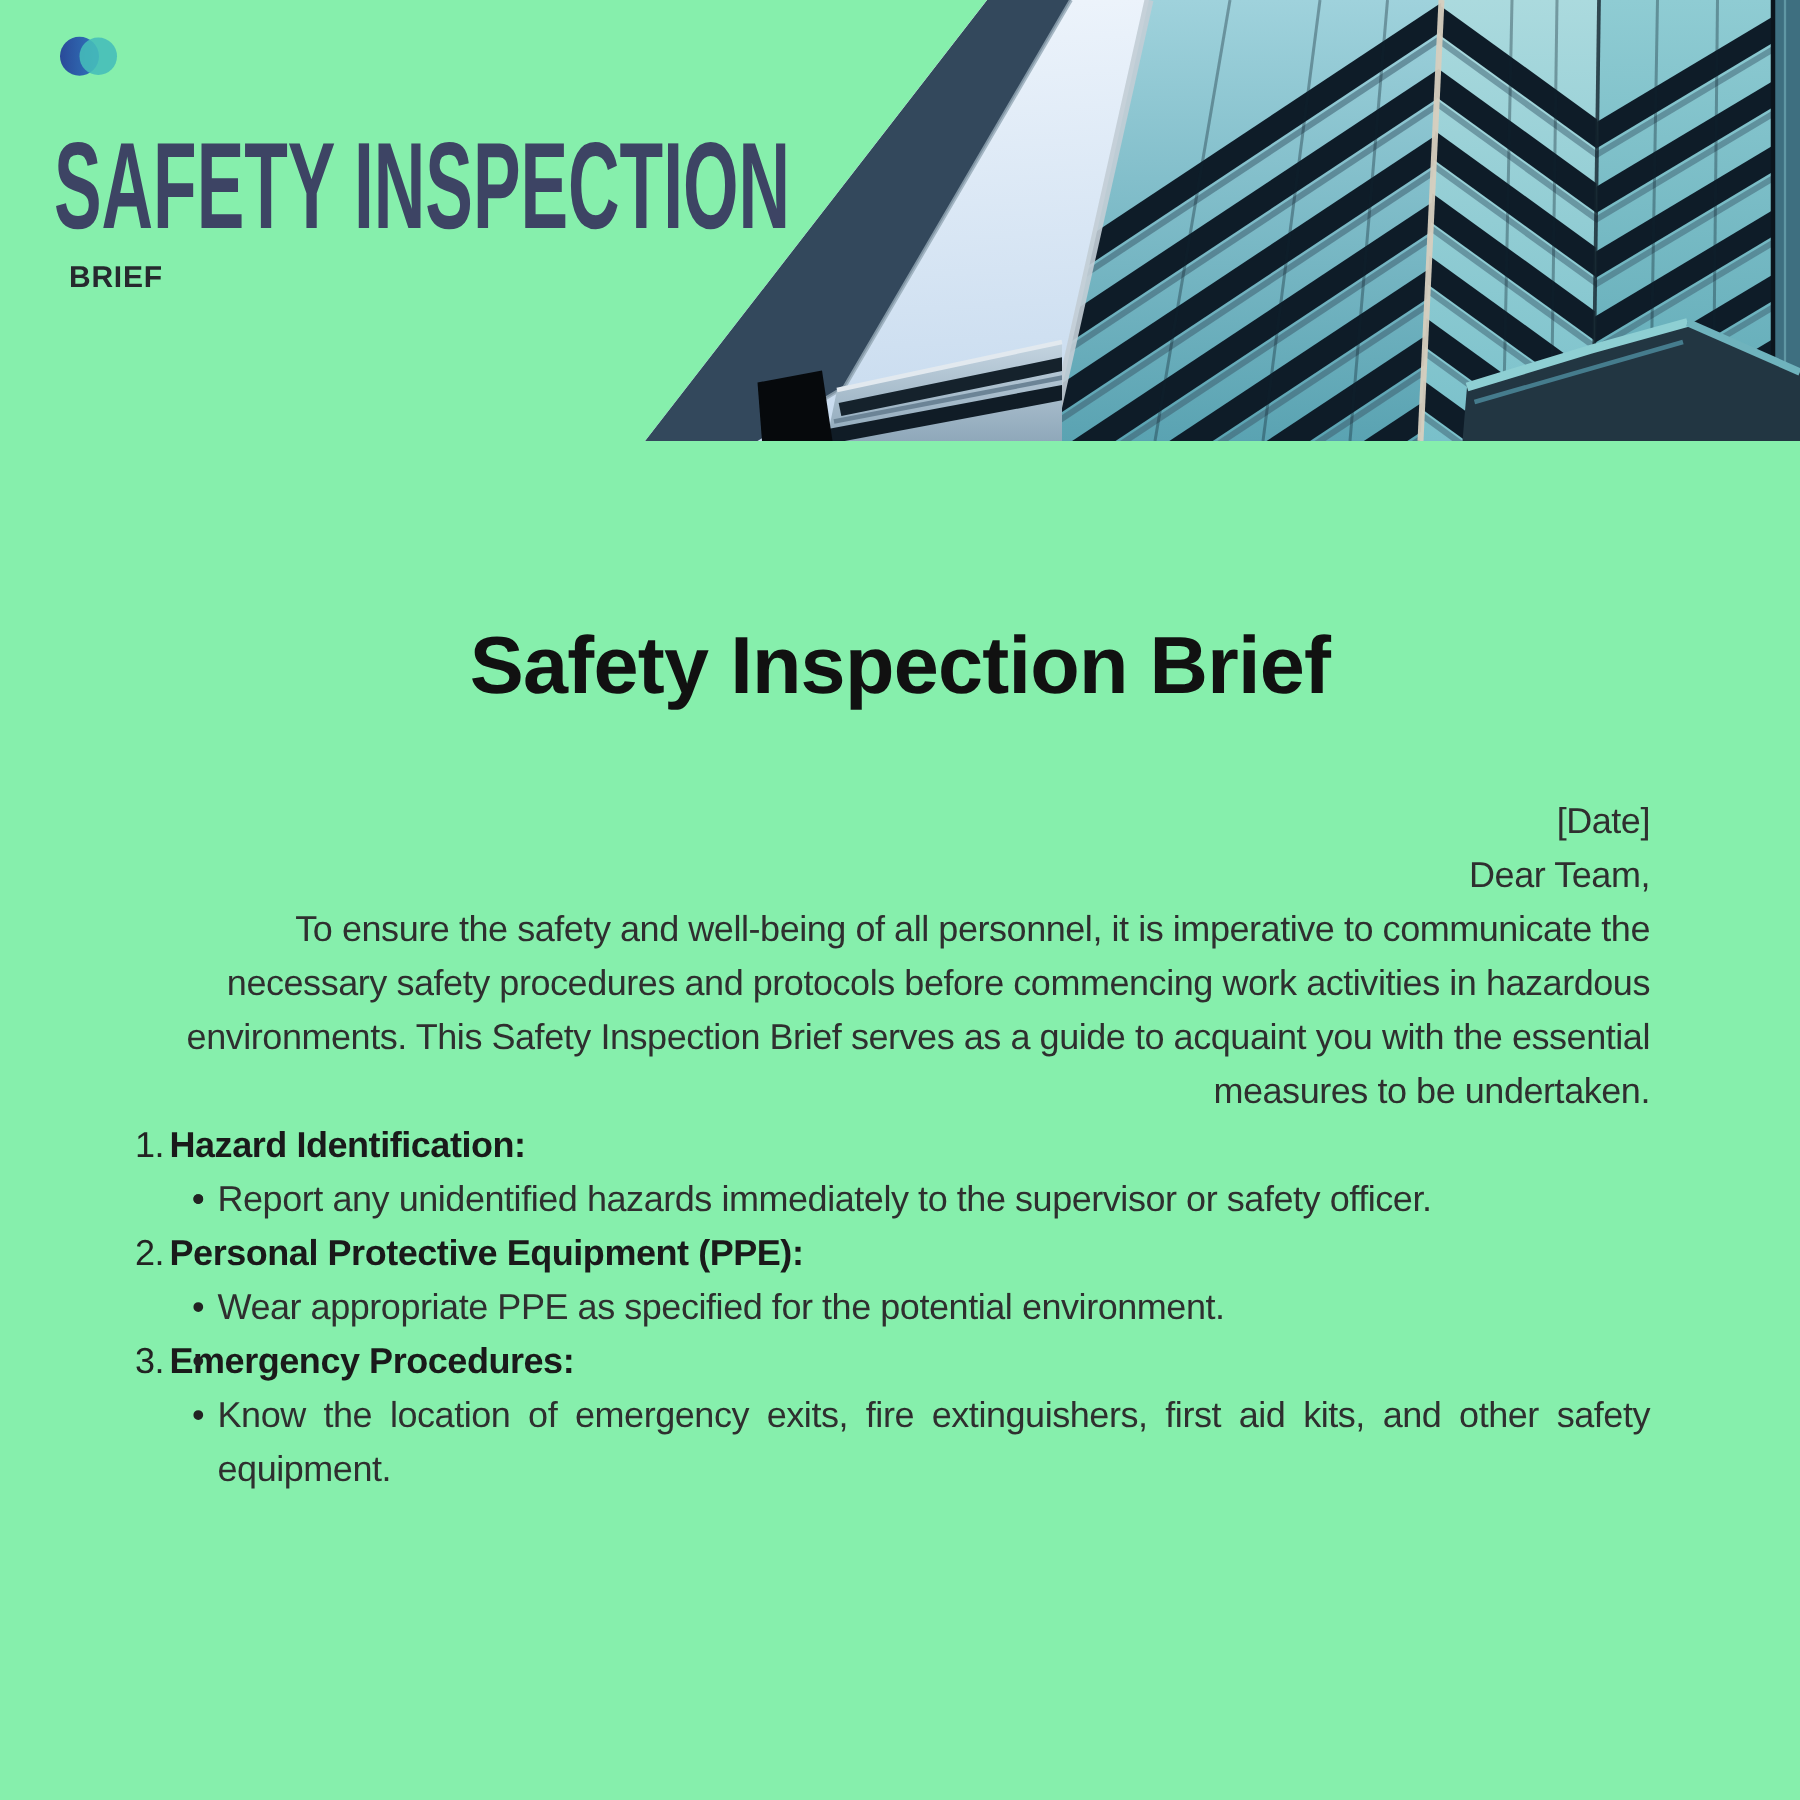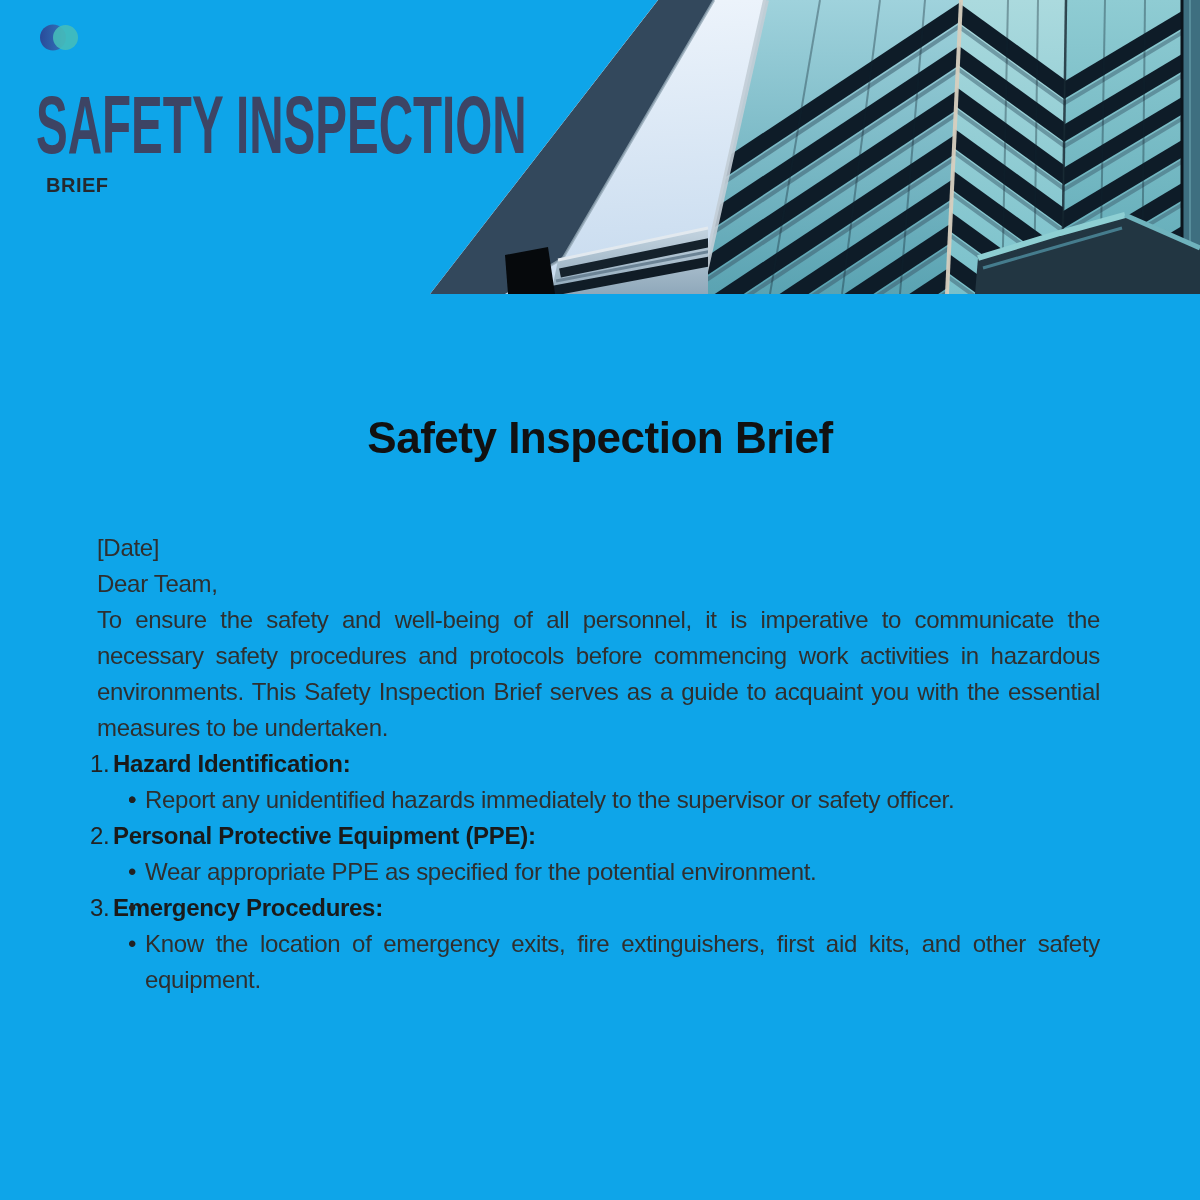--- a/index.html
+++ b/index.html
@@ -1,29 +1,29 @@
 <!DOCTYPE html>
 <html><head>
 <meta charset="utf-8">
 <style>
   html,body{margin:0;padding:0;background:#ffffff;}
-  .page{position:relative;width:1200px;height:1200px;background:#0ea5e9;overflow:hidden;
+  .page{position:relative;width:1200px;height:1200px;background:#86efac;overflow:hidden;
         font-family:"Liberation Sans",sans-serif;}
   .hero{position:absolute;left:0;top:0;}
   .logo{position:absolute;left:40px;top:24px;}
   .wordmark{position:absolute;left:36px;top:84px;font-size:82px;font-weight:700;line-height:1;
             color:#3d4464;white-space:nowrap;transform:scale(0.58,1);transform-origin:0 0;
             letter-spacing:0px;}
   .brand-sub{position:absolute;left:46px;top:174px;font-size:20px;font-weight:700;color:#26292e;
              letter-spacing:0.5px;}
   .doc-title{position:absolute;left:0;top:413px;width:1200px;margin:0;text-align:center;
-             font-size:44px;font-weight:700;color:#111111;letter-spacing:-0.5px;}
+             font-size:54px;font-weight:700;color:#111111;letter-spacing:-0.5px;}
   .content{position:absolute;left:97px;top:530px;width:1003px;font-size:24px;line-height:36px;
            color:#2f2f2f;letter-spacing:-0.3px;}
-  .content p{margin:0;}
+  .content p{margin:0;text-align:right;}
   .date-line{margin-bottom:35px;}
   .salutation{margin-bottom:35px;}
   .intro{text-align:justify;margin-bottom:38px;}
   .sec{display:flex;}
   .sec .num{flex:none;width:23px;margin-left:-7px;color:#232323;}
   .sec .hd{font-weight:700;color:#1a1a1a;}
   .bullet{position:relative;padding-left:48px;text-align:justify;}
   .bullet .dot{position:absolute;left:31px;top:0;color:#222222;}
 </style>
 </head>

